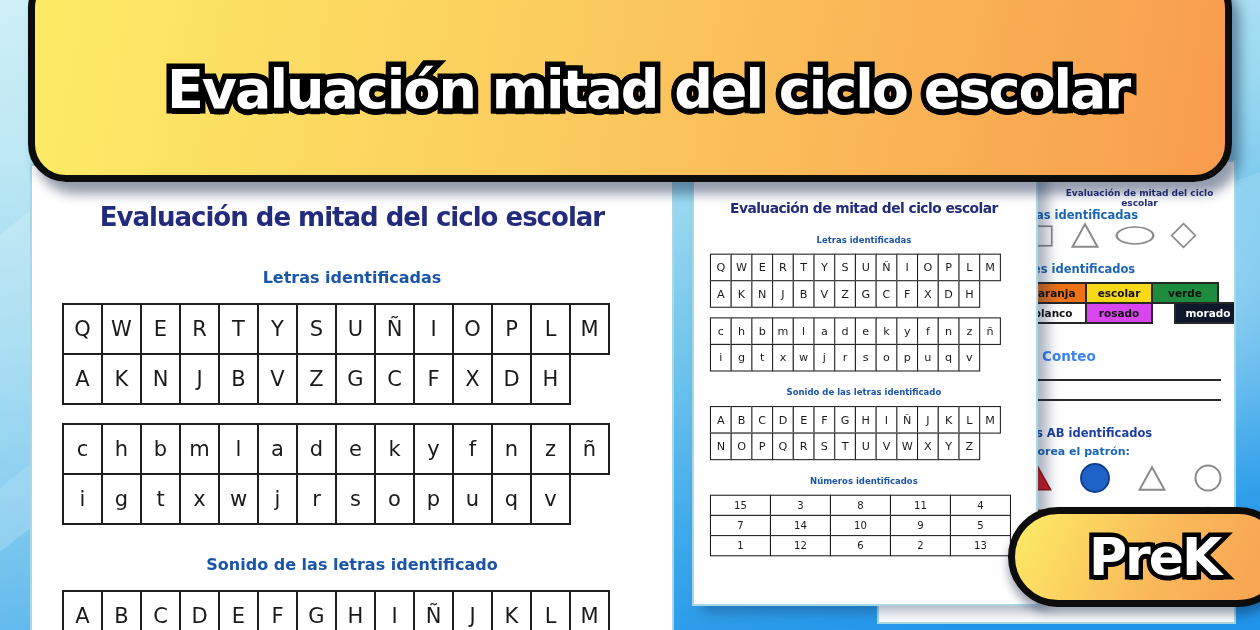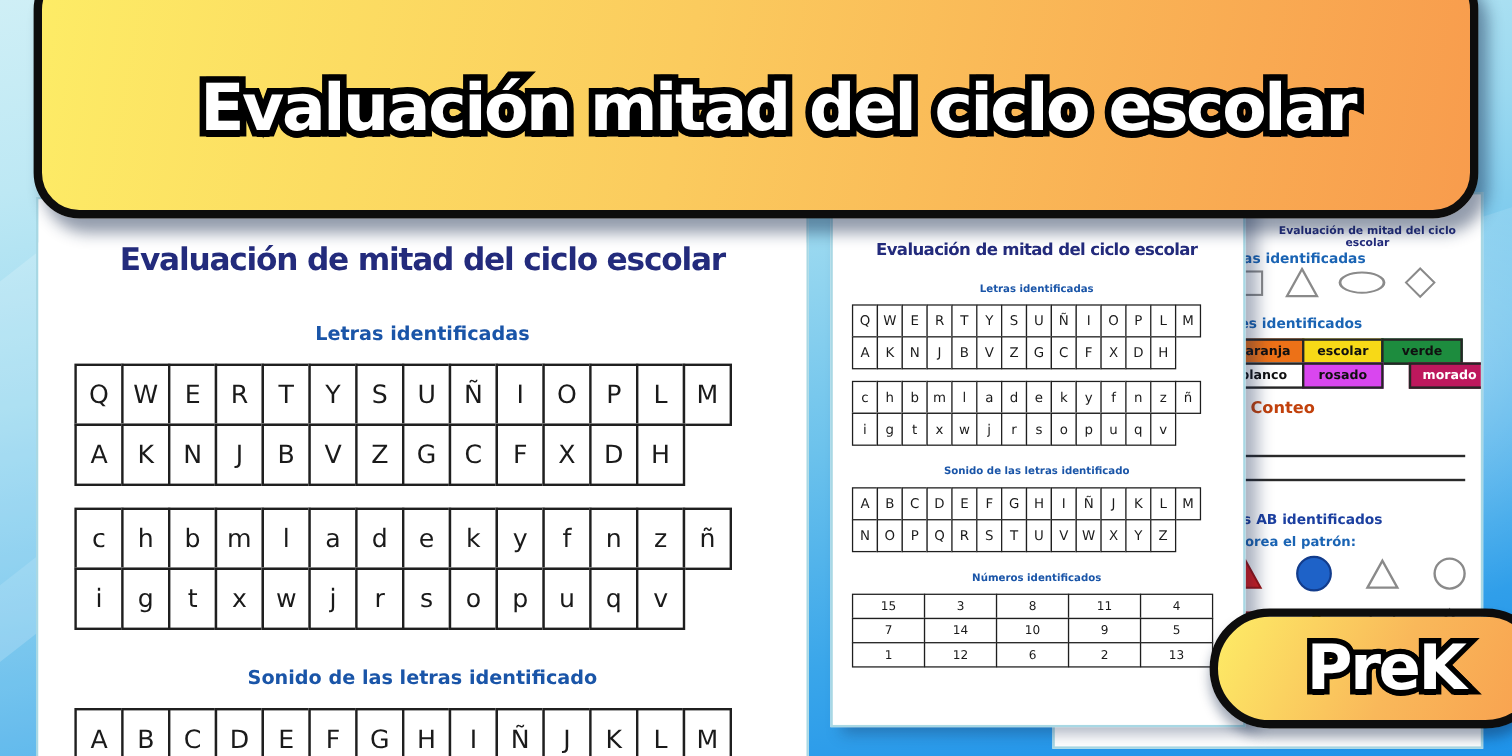--- a/index.html
+++ b/index.html
@@ -49,21 +49,21 @@
   .page2 .hdr{position:absolute;left:168px;top:26px;width:185px;text-align:center;
     font-size:9px;font-weight:800;color:#232b7c;}
   .p2-head{position:absolute;font-size:11.5px;font-weight:700;color:#1a64b4;white-space:nowrap;}
   .p2-figures{position:absolute;left:150px;top:60px;display:flex;align-items:center;gap:15px;}
   .p2-colors{position:absolute;left:140px;top:120px;}
   .c-row{display:flex;}
   .c-row + .c-row{margin-top:-2px;}
   .c-cell{width:68px;height:22px;border:2px solid #262626;margin-left:-2px;box-sizing:border-box;
     display:flex;align-items:center;justify-content:center;font-size:10.5px;font-weight:700;}
   .c-row .c-cell:first-child{margin-left:0;}
-  .p2-conteo{position:absolute;left:163px;top:170px;font-size:13.5px;font-weight:700;color:#c2410c;}
+  .p2-conteo{position:absolute;left:163px;top:186px;font-size:13.5px;font-weight:700;color:#3b82f6;}
   .p2-line{position:absolute;left:140px;width:202px;border-top:2px solid #2a2a2a;}
   .p2-patterns-head{position:absolute;left:106px;top:264px;font-size:11.5px;font-weight:800;color:#1b3fa0;white-space:nowrap;}
   .p2-pattern-instr{position:absolute;left:139px;top:283px;font-size:11px;font-weight:600;color:#1a64b4;white-space:nowrap;}
   .p2-prow1{position:absolute;left:144px;top:300px;display:flex;align-items:center;gap:26px;}
   .p2-prow2{position:absolute;left:150px;top:344px;display:flex;align-items:center;gap:28px;}
   .shape{display:inline-flex;}
 
   
   .badge{position:absolute;left:1008px;top:507px;width:280px;height:100px;border:7px solid #0d0d0d;
     border-radius:58px;background:linear-gradient(115deg,#FDEC66 0%,#F9B85A 55%,#F8A04F 100%);
@@ -110,21 +110,21 @@
     <div class="p2-head" style="left:120px;top:100px;">Colores identificados</div>
     <div class="p2-colors">
         <div class="c-row">
           <span class="c-cell" style="background: rgb(237, 113, 23); color: rgb(16, 16, 16);">naranja</span>
           <span class="c-cell" style="background: rgb(247, 217, 23); color: rgb(16, 16, 16);">escolar</span>
           <span class="c-cell" style="background: rgb(29, 140, 62); color: rgb(16, 16, 16);">verde</span>
         </div>
         <div class="c-row">
           <span class="c-cell" style="background: rgb(255, 255, 255); color: rgb(16, 16, 16);">blanco</span>
           <span class="c-cell" style="background: #d946ef; color: rgb(16, 16, 16);">rosado</span>
-          <span class="c-cell" style="background: #be185d; color: rgb(255, 255, 255); margin-left: 21px;">morado</span>
+          <span class="c-cell" style="background: #0f172a; color: rgb(255, 255, 255); margin-left: 21px;">morado</span>
         </div>
       </div>
     <div class="p2-conteo">Conteo</div>
     <div class="p2-line" style="top:217px;"></div>
     <div class="p2-line" style="top:237px;"></div>
     <div class="p2-patterns-head">Patrones AB identificados</div>
     <div class="p2-pattern-instr">Colorea el patrón:</div>
     <div class="p2-prow1">
         <span class="shape">
           <svg viewBox="0 0 24 24" width="30" height="27" preserveAspectRatio="none">

